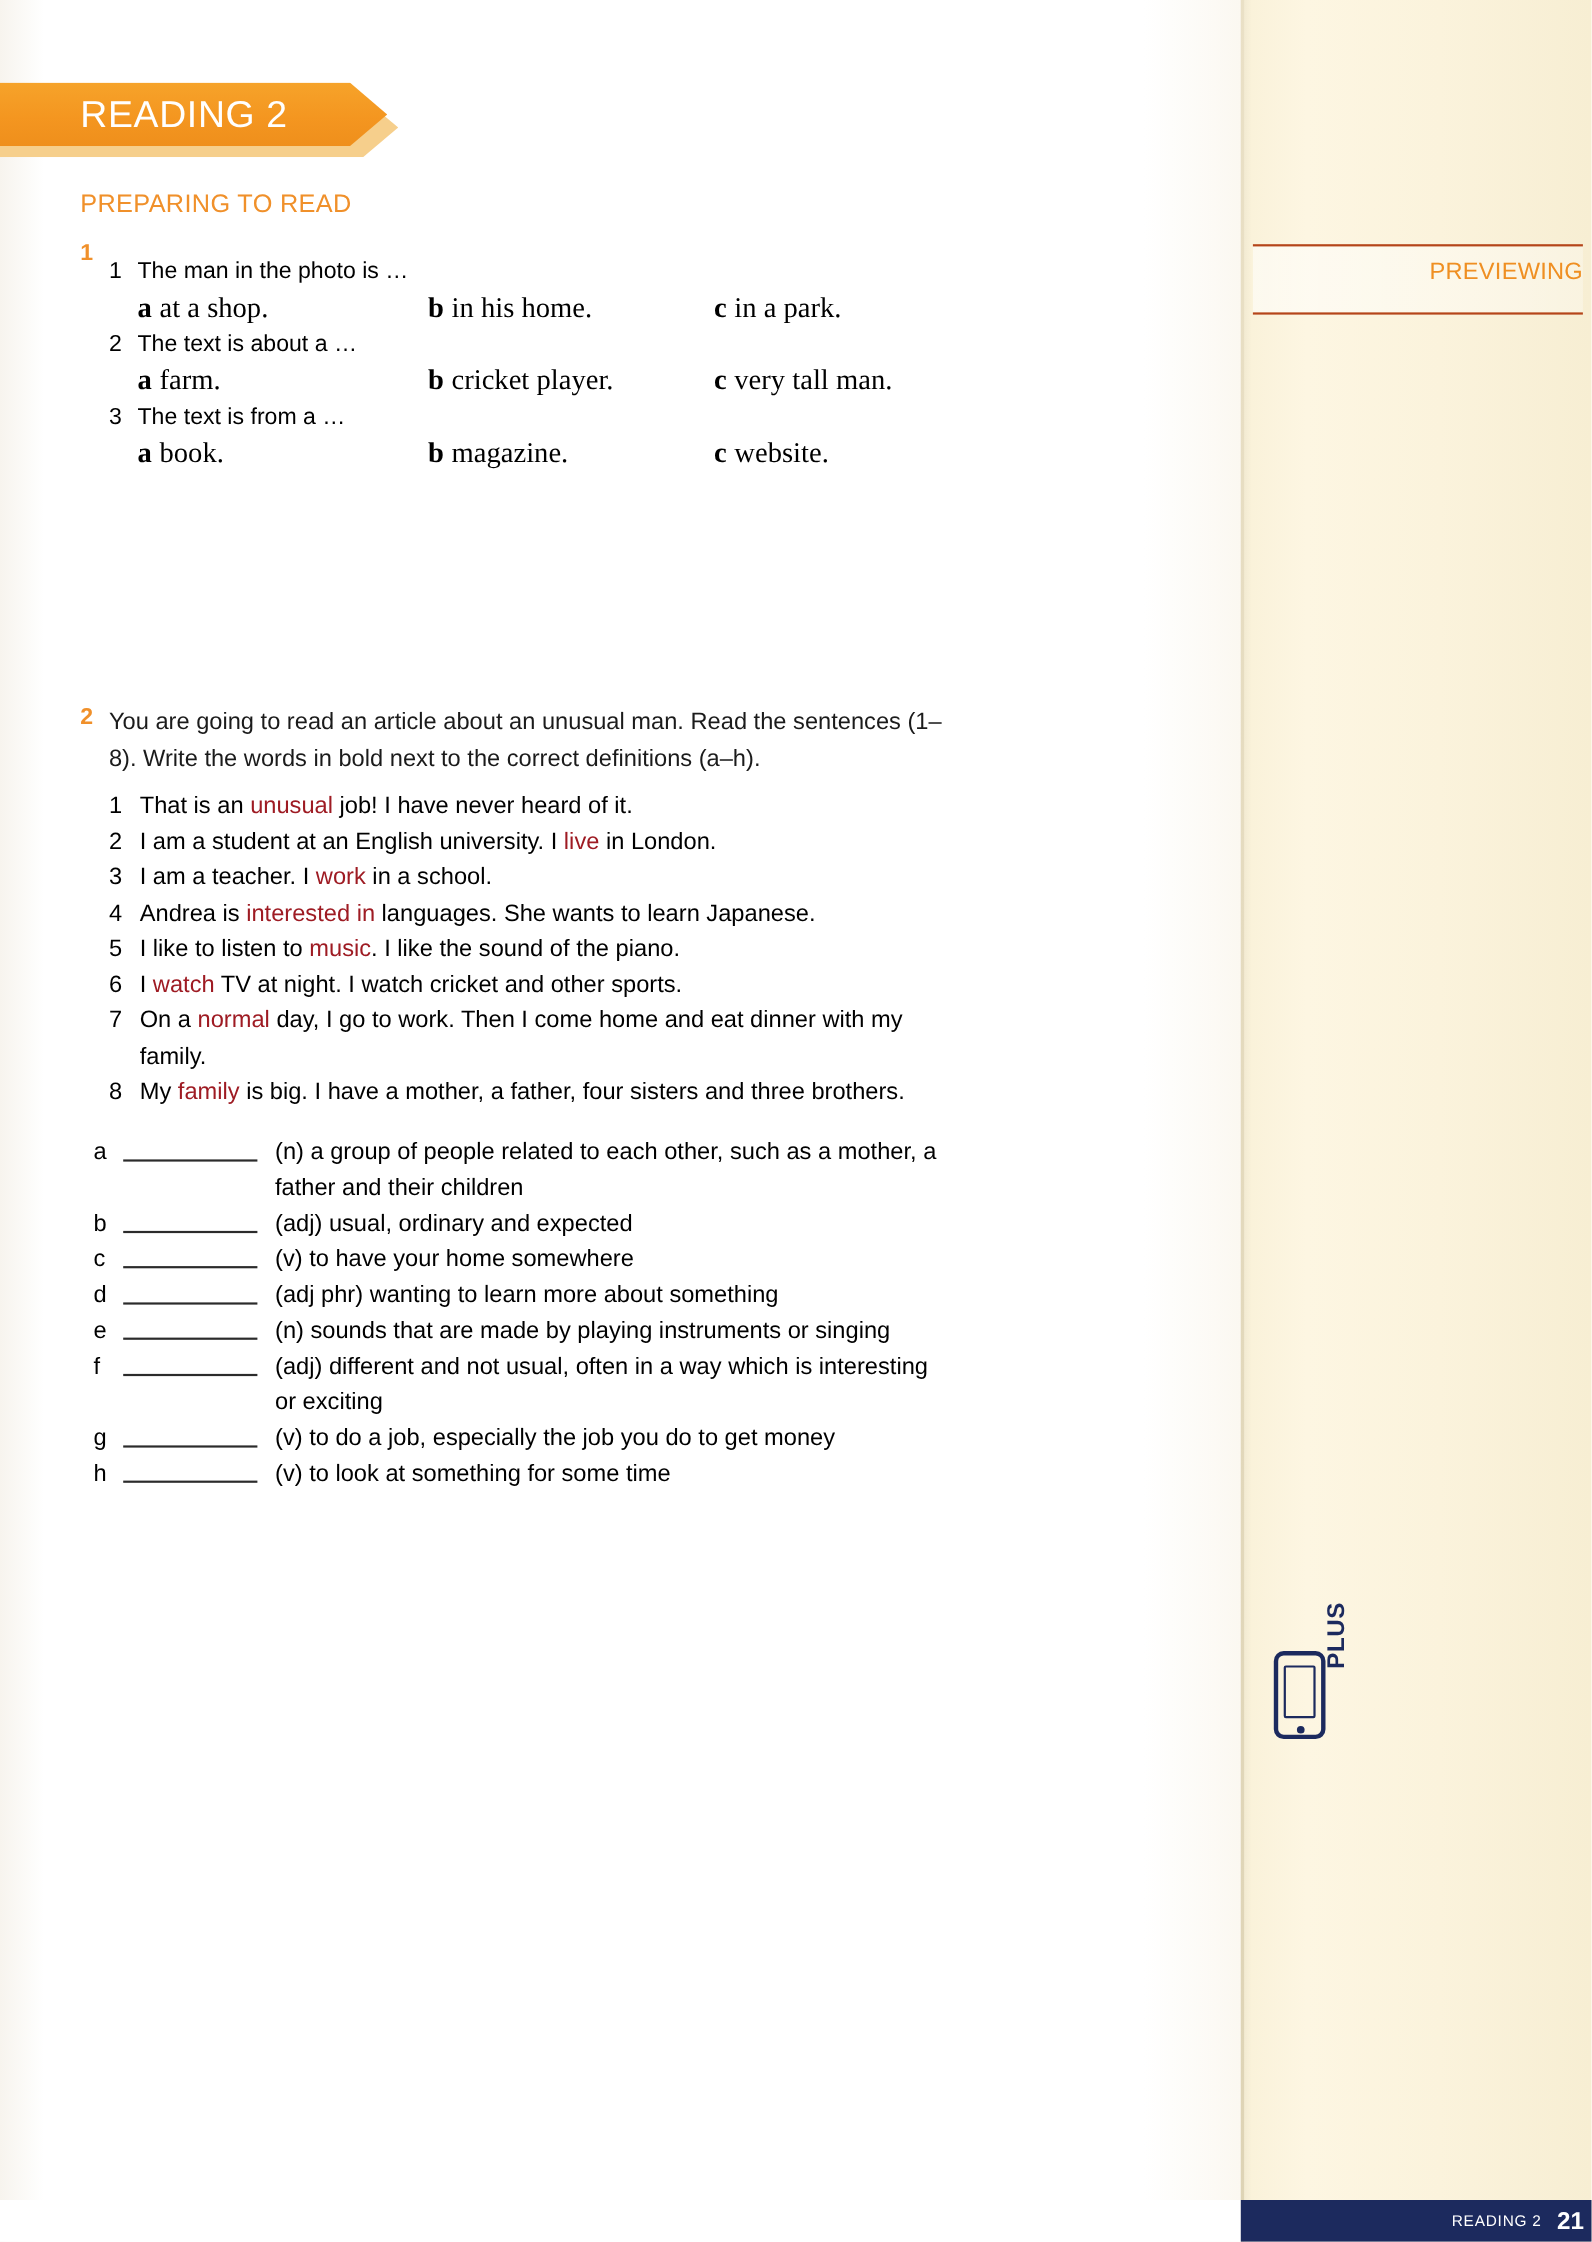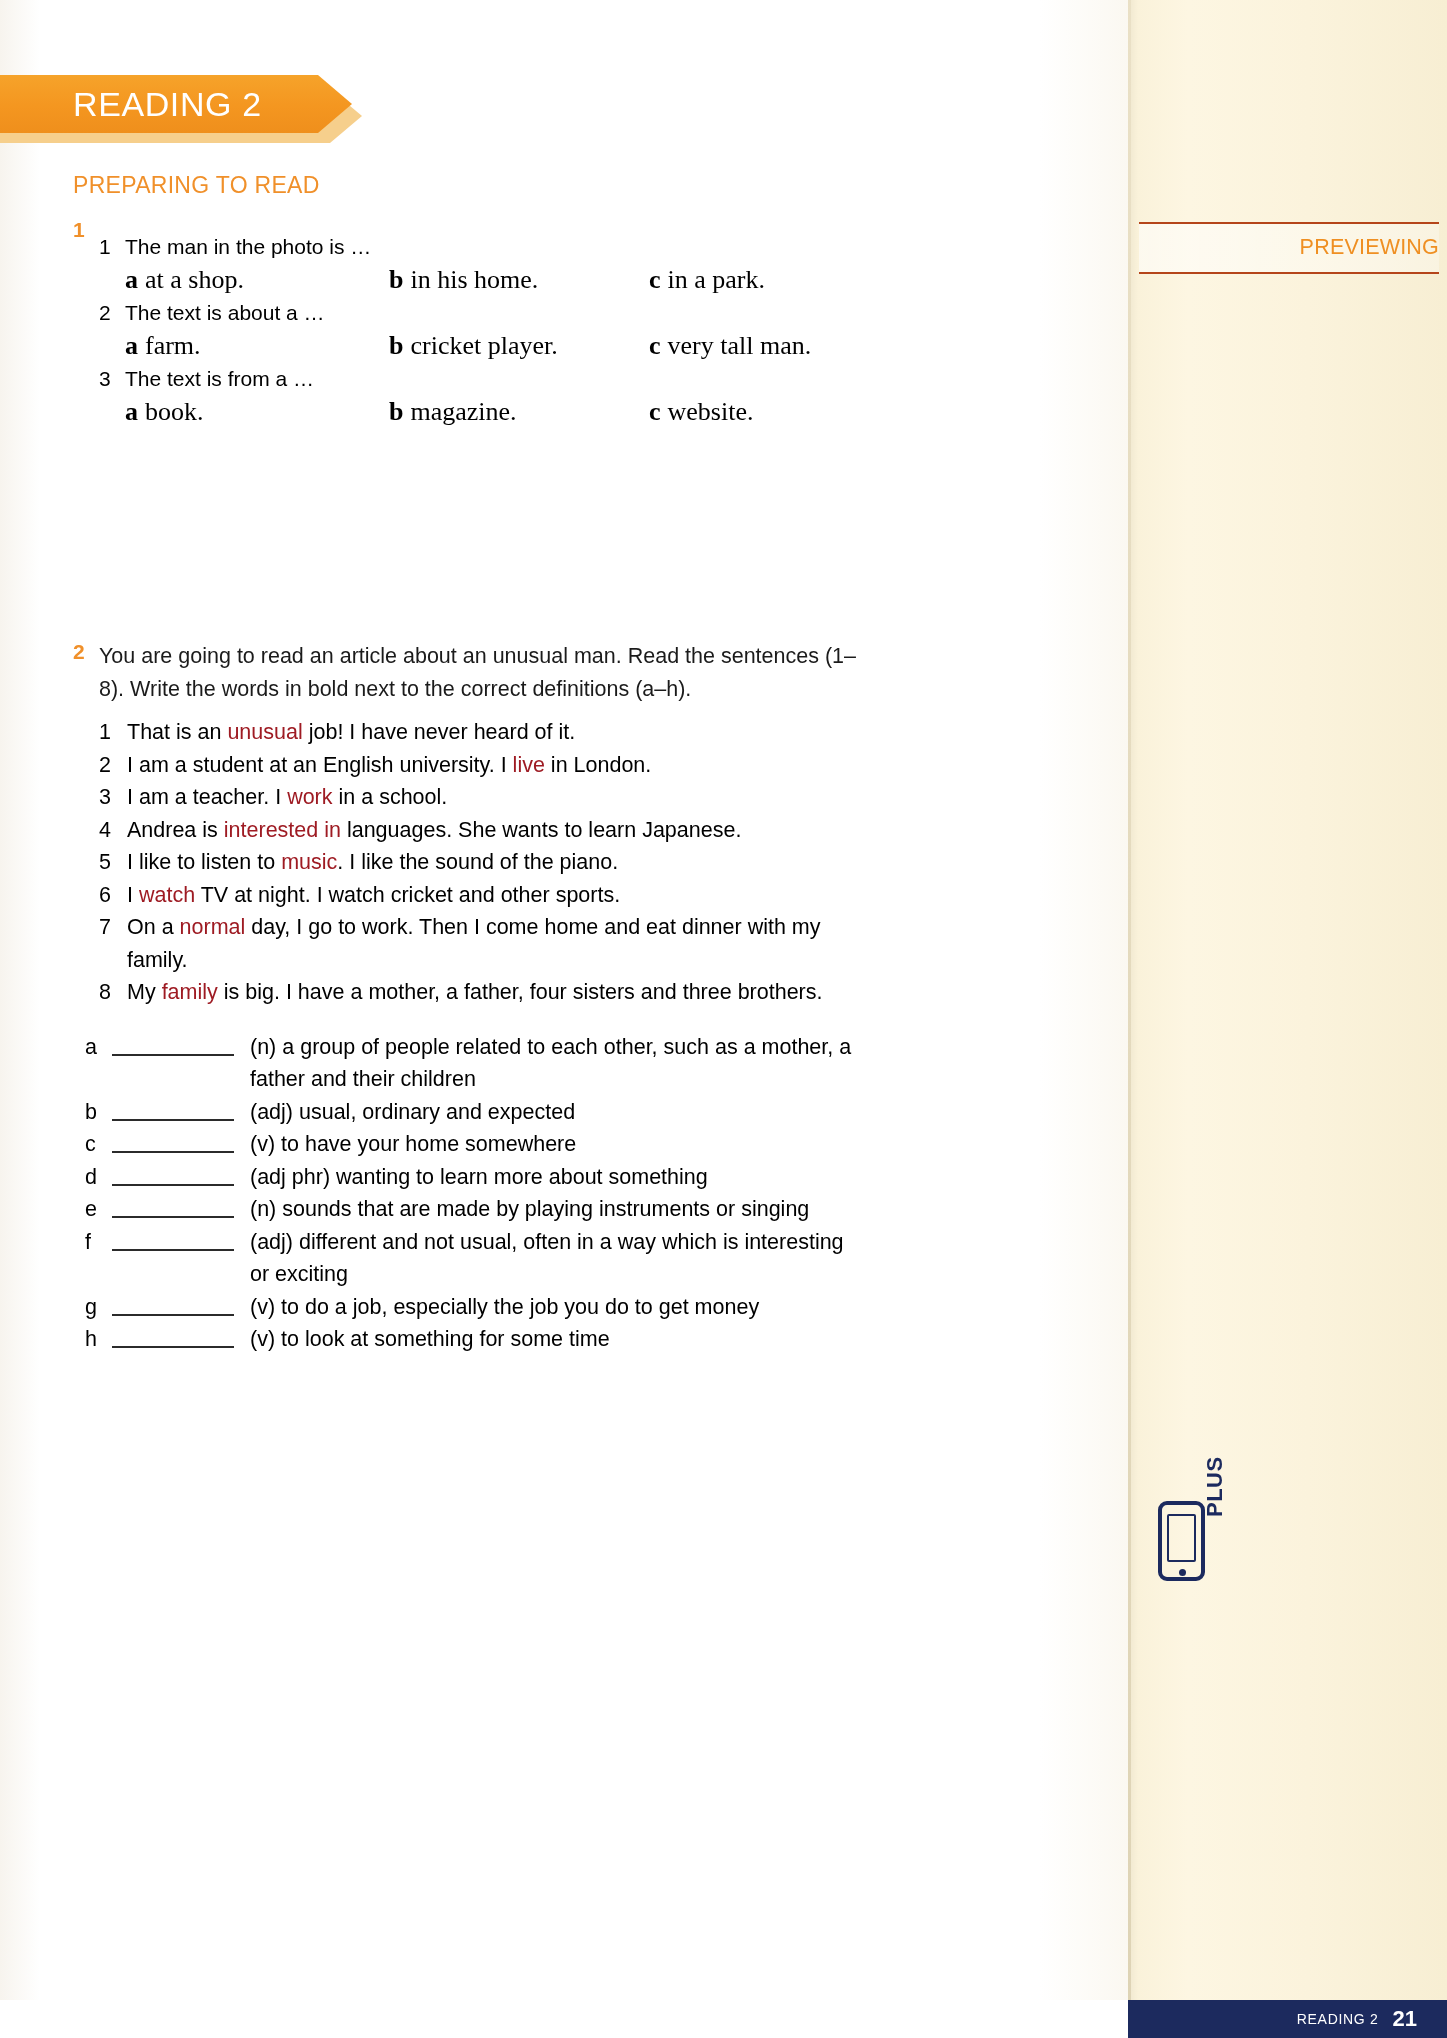--- a/index.html
+++ b/index.html
@@ -201,21 +201,21 @@
     color: #ef8f22;
     font-size: 21.5px;
     line-height: 29px;
     letter-spacing: .2px;
     padding: 9px 0 7px 0;
     border-top: 2px solid #b5451a;
     border-bottom: 2px solid #b5451a;
     background: linear-gradient(to right, rgba(255,255,255,.55), rgba(255,255,255,.30));
     box-sizing: border-box;
   }
-  #side-previewing { top: 222px; height: 52px; }
+  #side-previewing { top: 222px; height: 64px; }
   #side-vocab { top: 642px; height: 82px; }
 
   
   #plus-badge {
     position: absolute;
     left: 1158px;
     top: 1495px;
     width: 110px;
     height: 110px;
   }
@@ -273,21 +273,21 @@
   #footer-label {
     color: #ffffff;
     font-size: 14px;
     letter-spacing: .7px;
     margin-right: 14px;
   }
   #footer-page {
     color: #ffffff;
     font-size: 22px;
     font-weight: 700;
-    margin-right: 30px;
+    margin-right: 7px;
   }
   #footer-left-fill {
     position: absolute;
     left: 0; bottom: 0;
     width: 1128px; height: 38px;
     background: #ffffff;
   }
 </style>
 </head>
 <body>

